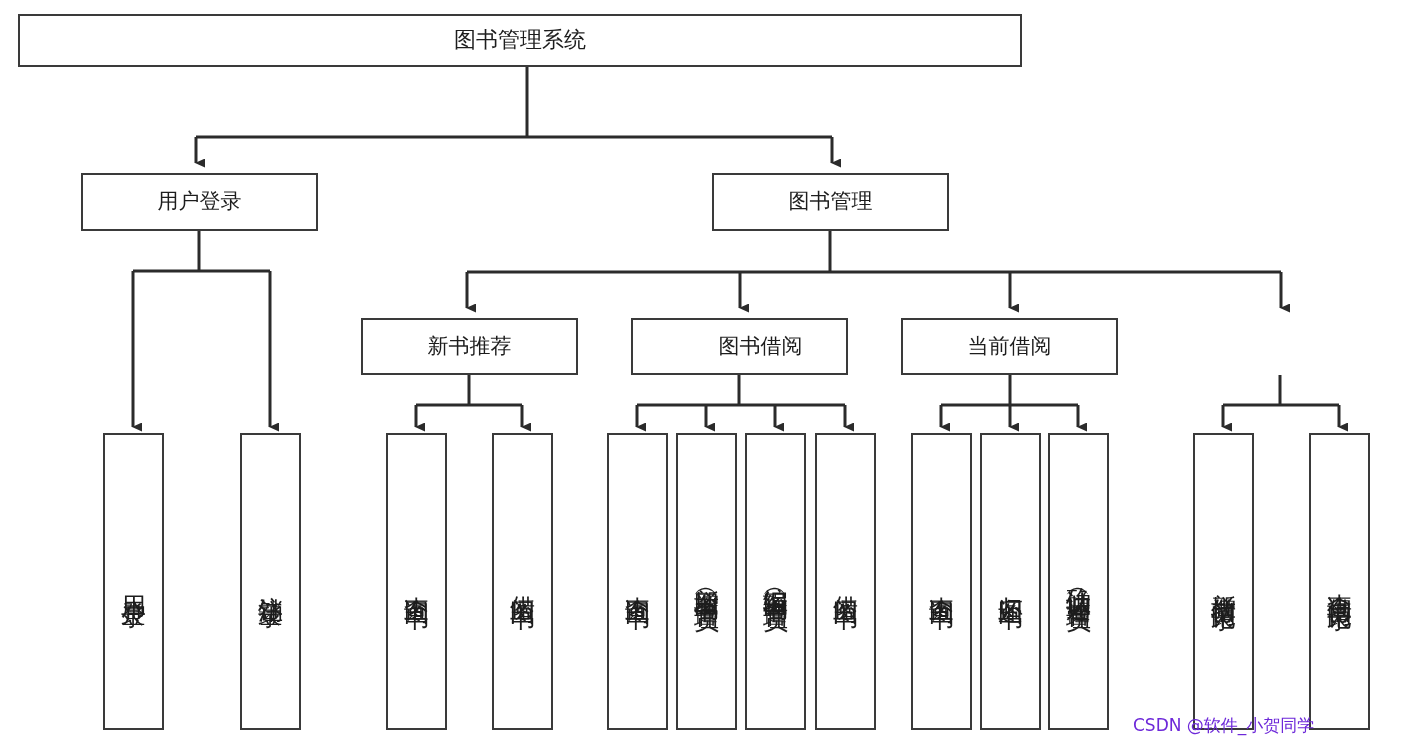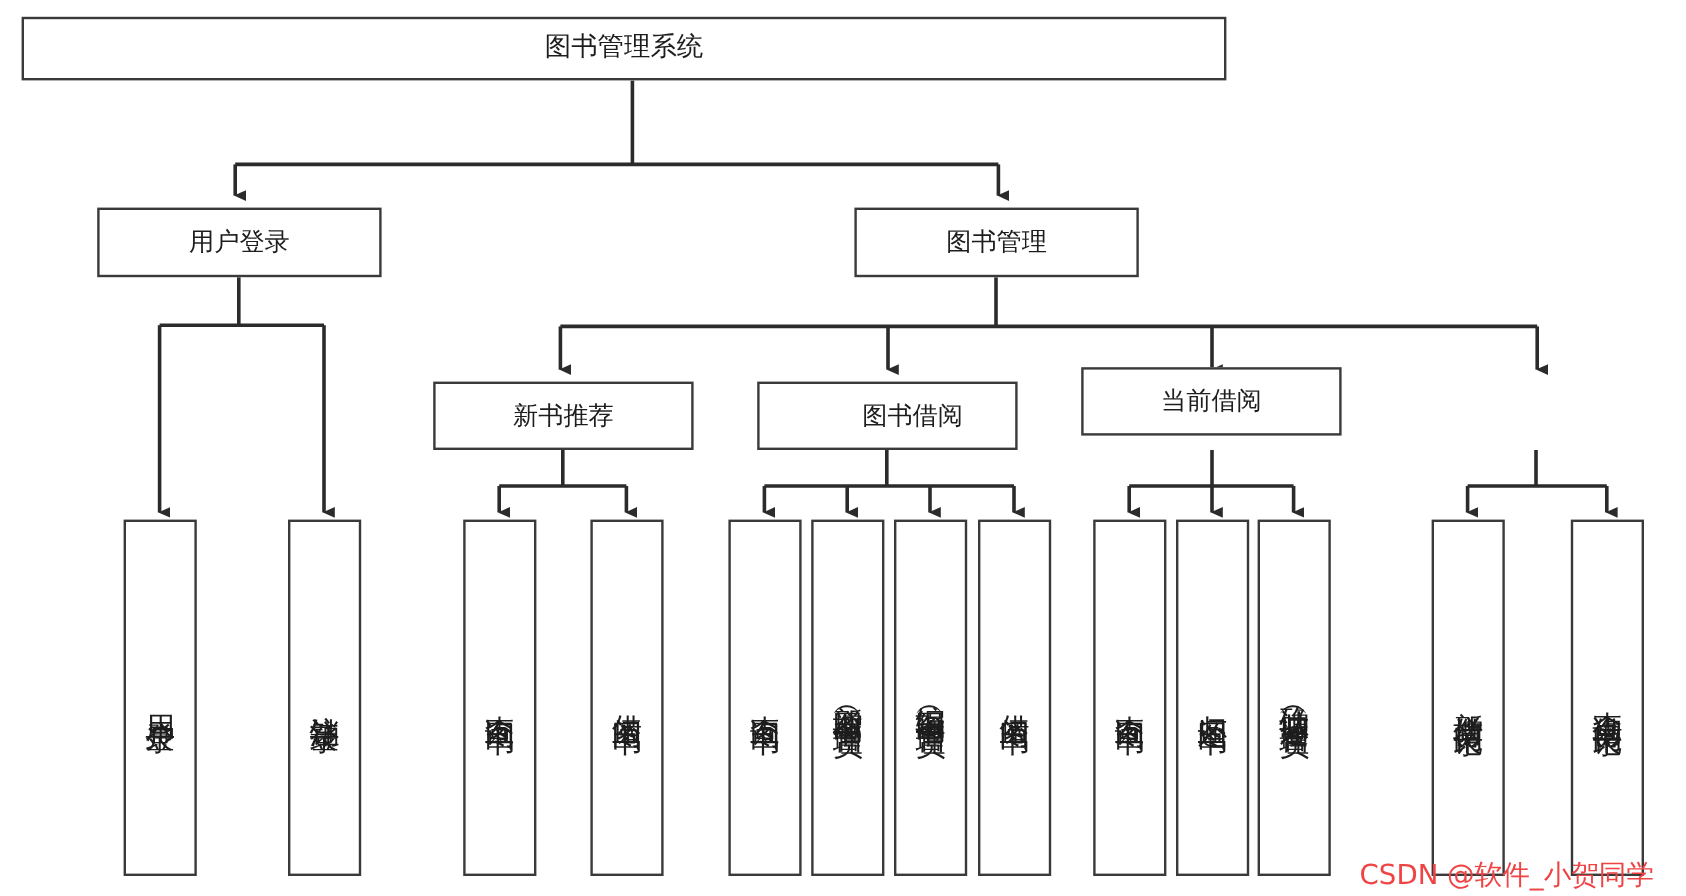--- a/index.html
+++ b/index.html
@@ -36,22 +36,22 @@
     writing-mode:vertical-rl;
     text-orientation:upright;
     font-size:25px;
     letter-spacing:3px;
     line-height:1;
   }
 
   .watermark{
     position:absolute;
     left:1133px;top:714px;
-    font-size:23px;
-    color:#ef4444;
+    font-size:17px;
+    color:#6d28d9;
     white-space:pre;
     z-index:6;
     pointer-events:none;
   }
 </style>
 </head>
 <body>
 
 <div id="stage">
 
@@ -115,21 +115,21 @@
   <div class="node h-node" style="left:712px;top:173px;width:237px;height:58px;">
     <span class="lbl">图书管理</span>
   </div>
 
   <div class="node h-node" style="left:361px;top:318px;width:217px;height:57px;">
     <span class="lbl">新书推荐</span>
   </div>
   <div class="node h-node" style="left:631px;top:318px;width:217px;height:57px;padding-left:42px;">
     <span class="lbl">图书借阅</span>
   </div>
-  <div class="node h-node" style="left:901px;top:306px;width:217px;height:57px;">
+  <div class="node h-node" style="left:901px;top:318px;width:217px;height:57px;">
     <span class="lbl">当前借阅</span>
   </div>
 
   <div class="node v-node" style="left:103px;top:433px;width:61px;height:297px;">
     <span class="lbl">用户登录</span>
   </div>
   <div class="node v-node" style="left:240px;top:433px;width:61px;height:297px;">
     <span class="lbl">注销登录</span>
   </div>
 

